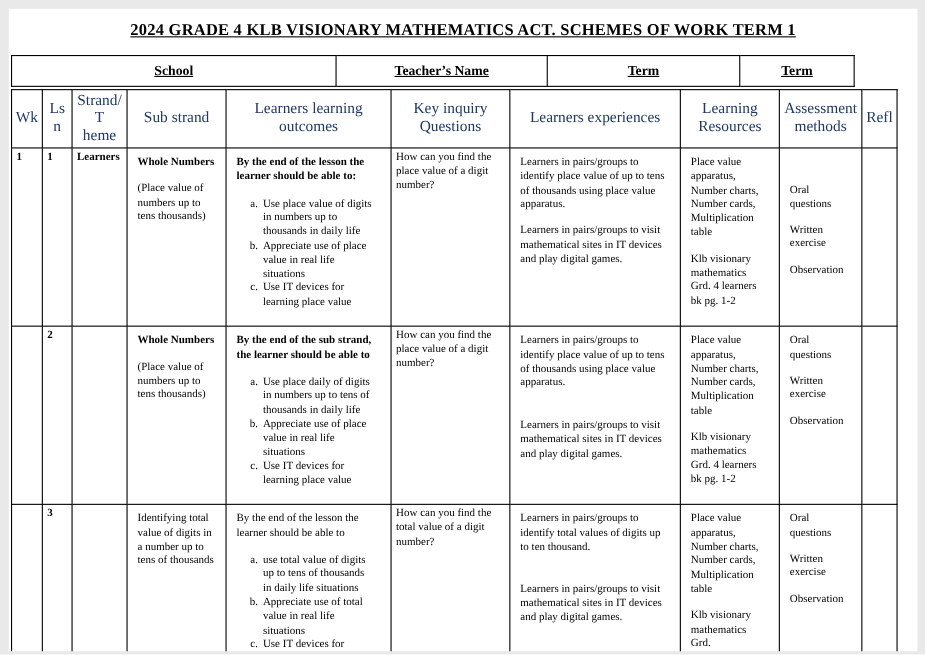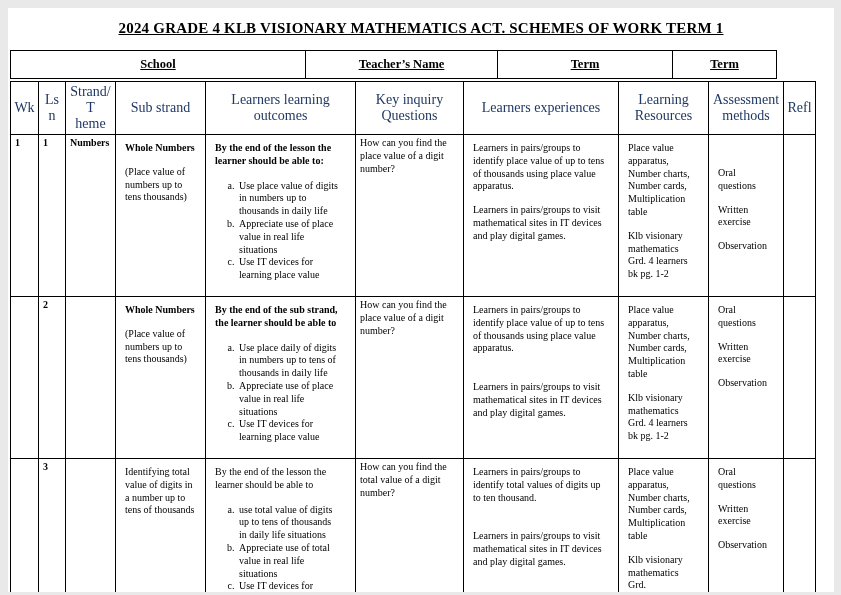--- a/index.html
+++ b/index.html
@@ -98,21 +98,21 @@
         <th>Assessment
 methods</th>
         <th>Refl</th>
       </tr>
     </thead>
     <tbody>
 
       <tr style="height:152px">
         <td class="bold">1</td>
         <td class="bold">1</td>
-        <td class="bold">Numbers</td>
+        <td class="bold">Learners</td>
         <td class="center">
           <p class="bold">Whole Numbers</p>
           <p class="gap">(Place value of numbers up to tens thousands)</p>
         </td>
         <td>
           <p class="bold">By the end of the lesson the learner should be able to:</p>
           <ol class="alpha">
             <li>Use place value of digits in numbers up to thousands in daily life</li>
             <li>Appreciate use of place value in real life situations</li>
             <li>Use IT devices for learning place value</li>

